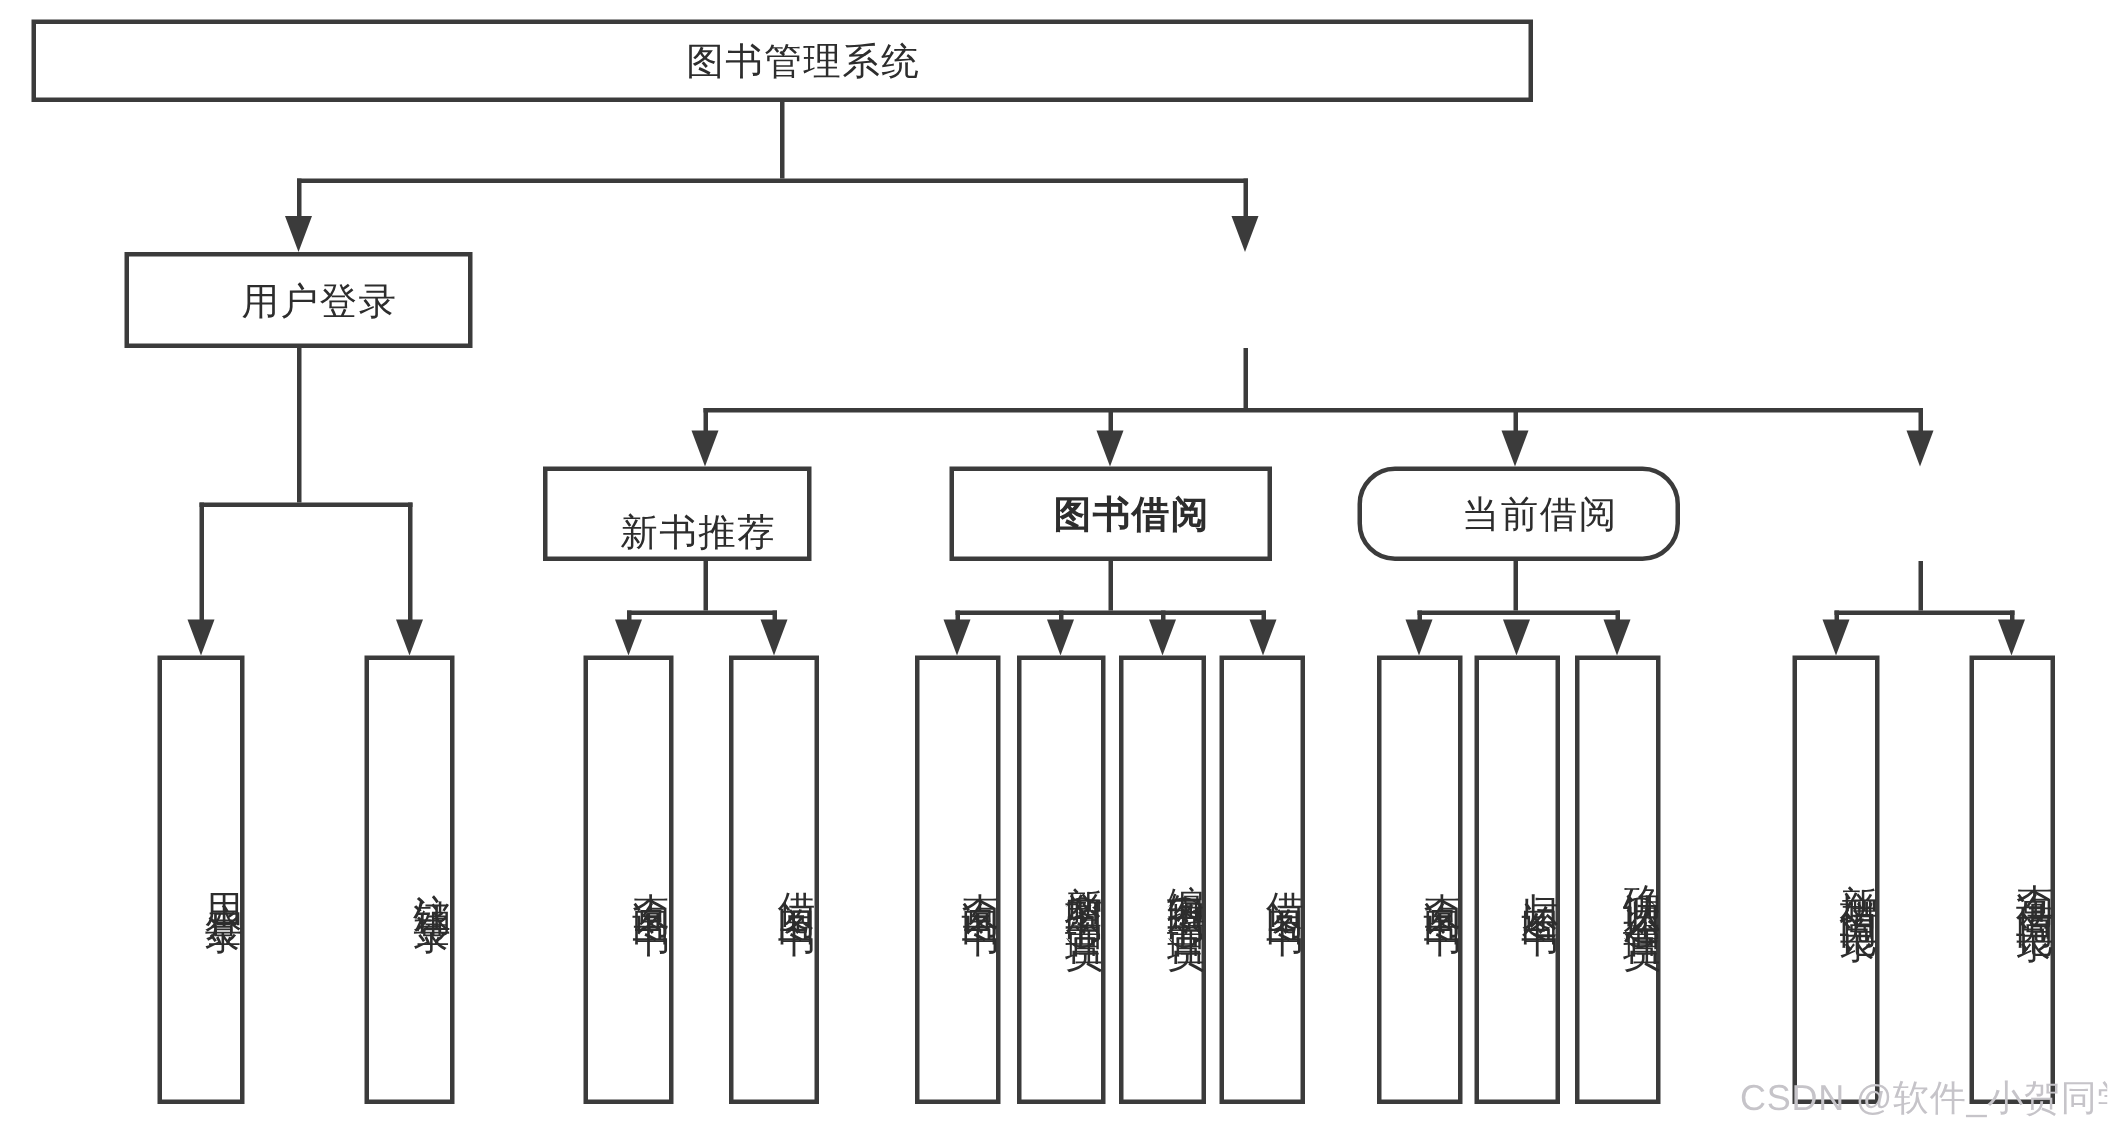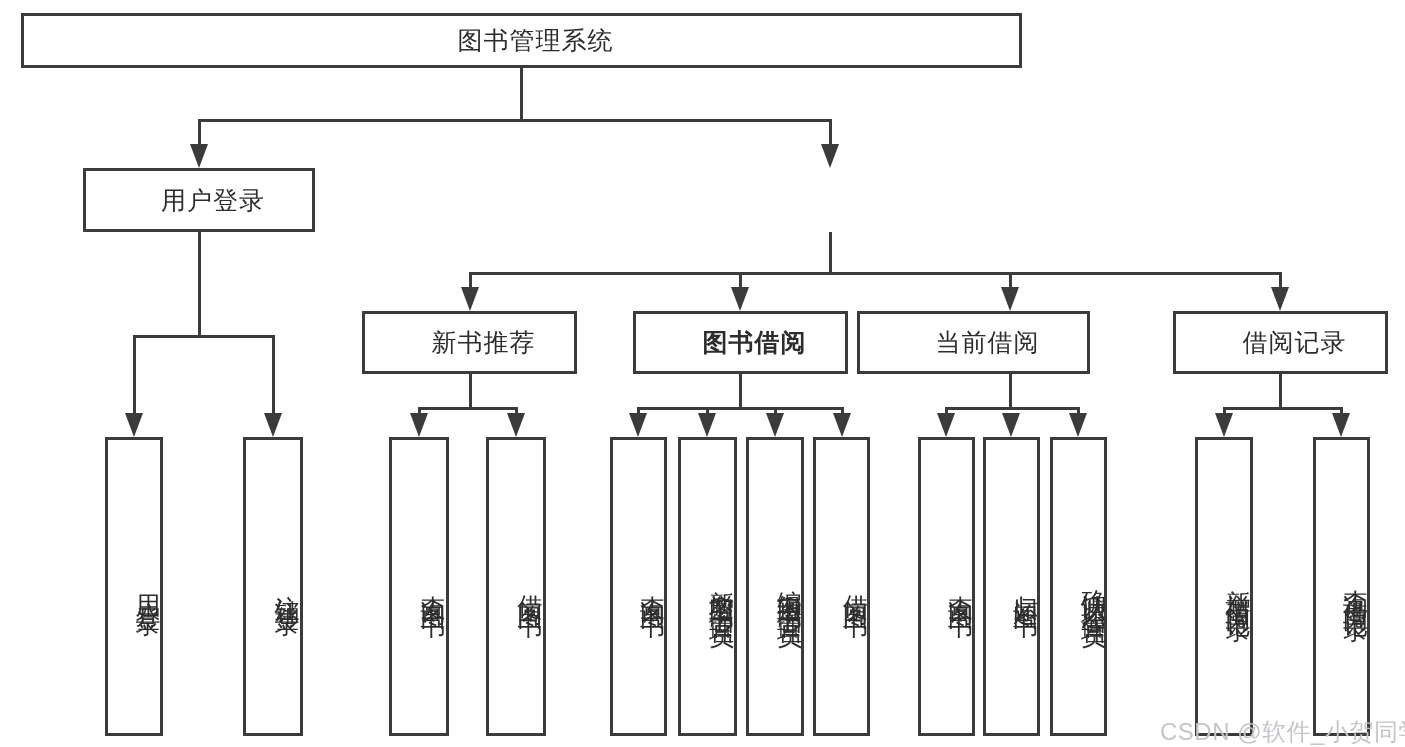--- a/index.html
+++ b/index.html
@@ -61,31 +61,28 @@
   <div class="hline" style="left:468.5px;top:272px;width:813px;"></div>
   <div class="vline" style="left:468.5px;top:272px;height:17px;"></div>
   <div class="arrow" style="left:461px;top:287px;"></div>
   <div class="vline" style="left:738.5px;top:272px;height:17px;"></div>
   <div class="arrow" style="left:731px;top:287px;"></div>
   <div class="vline" style="left:1008.5px;top:272px;height:17px;"></div>
   <div class="arrow" style="left:1001px;top:287px;"></div>
   <div class="vline" style="left:1278.5px;top:272px;height:17px;"></div>
   <div class="arrow" style="left:1271px;top:287px;"></div>
 
-  <div class="box box-h" style="left:362px;top:311px;width:215px;height:63px;">
+  <div class="box box-h" style="left:362px;top:311px;width:179px;height:63px;align-items:flex-end;">
     <span>新书推荐</span>
   </div>
   <div class="box box-h" style="left:633px;top:311px;width:215px;height:63px;font-weight:bold;">
     <span>图书借阅</span>
   </div>
-  <div class="box box-h" style="left:857px;top:311px;width:233px;height:63px;">
+  <div class="box box-h" style="left:905px;top:311px;width:215px;height:63px;border-radius:25px;">
     <span>当前借阅</span>
-  </div>
-  <div class="box box-h" style="left:1173px;top:311px;width:215px;height:63px;">
-    <span>借阅记录</span>
   </div>
 
   <div class="vline" style="left:468.5px;top:374px;height:33px;"></div>
   <div class="hline" style="left:417.5px;top:407px;width:100px;"></div>
   <div class="vline" style="left:417.5px;top:407px;height:8px;"></div>
   <div class="arrow" style="left:410px;top:413px;"></div>
   <div class="vline" style="left:514.5px;top:407px;height:8px;"></div>
   <div class="arrow" style="left:507px;top:413px;"></div>
 
   <div class="vline" style="left:738.5px;top:374px;height:33px;"></div>

